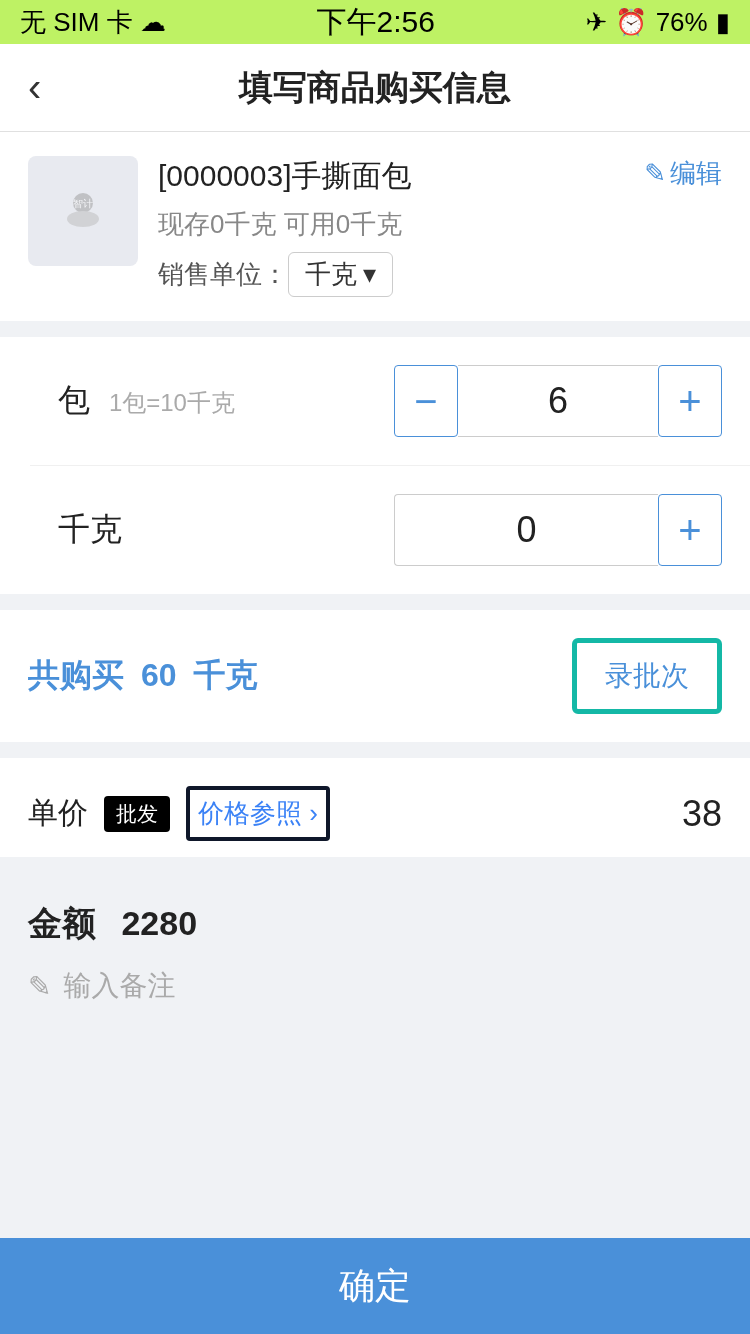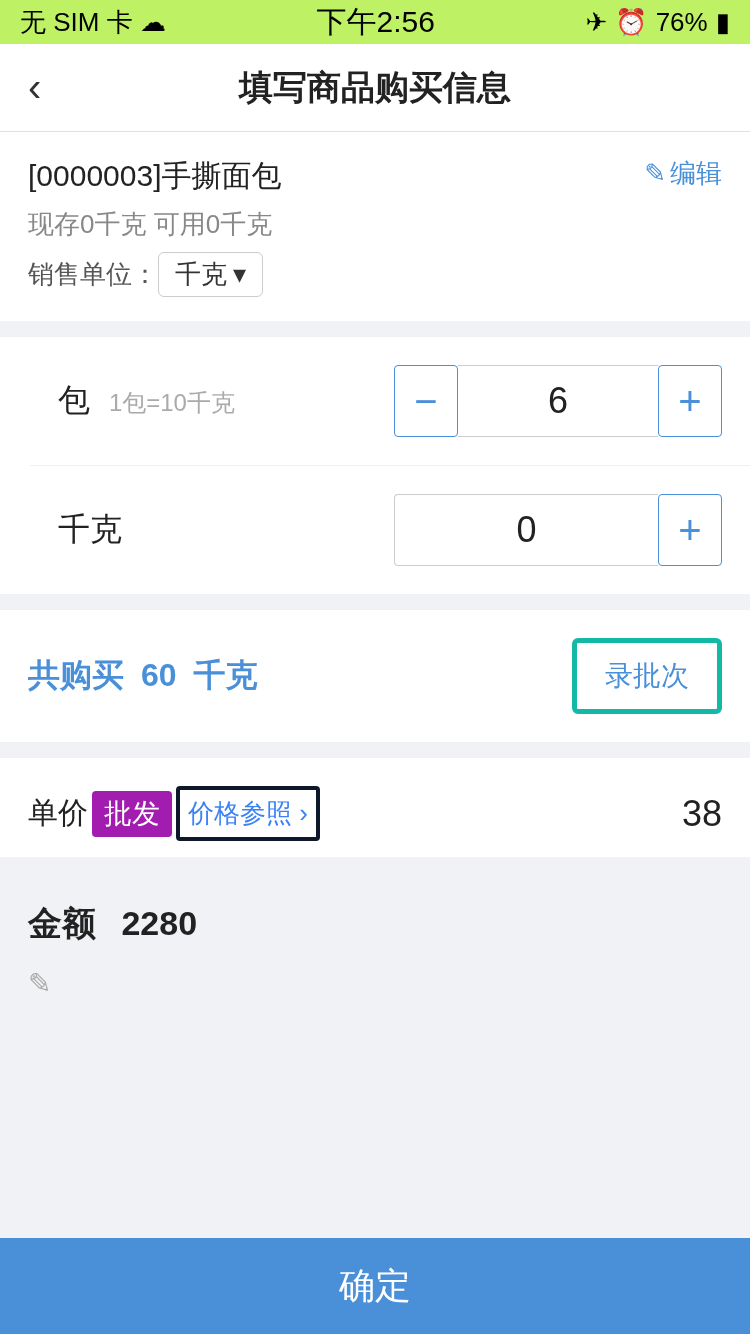--- a/index.html
+++ b/index.html
@@ -184,28 +184,28 @@
 
     
     .price-section {
       background: #fff;
       padding: 28px 28px 16px;
       margin-bottom: 16px;
     }
     .price-row {
       display: flex;
       align-items: center;
-      gap: 4px;
+      gap: 16px;
       margin-bottom: 0;
     }
     .price-label { font-size: 30px; color: #222; }
     .price-tag {
-      background: #a21caf;
+      background: #000000;
       color: #fff;
-      font-size: 28px;
+      font-size: 21px;
       padding: 4px 12px;
       border-radius: 4px;
     }
     .price-ref-btn {
       border: 4px solid #0f172a;
       color: #3b82f6;
       font-size: 26px;
       padding: 6px 8px;
       border-radius: 4px;
       display: flex;
@@ -279,20 +279,27 @@
       <span>▮</span>
     </div>
   </div>
 
   <div class="nav-bar">
     <div class="nav-back">‹</div>
     <div class="nav-title">填写商品购买信息</div>
   </div>
 
   <div class="product-card">
+    <div class="product-thumb">
+      <svg viewBox="0 0 60 60" fill="none">
+        <circle cx="30" cy="22" r="10" fill="#999"></circle>
+        <ellipse cx="30" cy="38" rx="16" ry="8" fill="#bbb"></ellipse>
+        <text x="30" y="26" text-anchor="middle" font-size="10" fill="white">智计</text>
+      </svg>
+    </div>
     <div class="product-info">
       <div class="product-name">[0000003]手撕面包</div>
       <div class="product-stock">现存0千克  可用0千克</div>
       <div class="product-unit">
         <span>销售单位：</span>
         <div class="unit-select">
           <span>千克</span>
           <span>▾</span>
         </div>
       </div>
@@ -344,19 +351,20 @@
     </div>
   </div>
 
   <div class="amount-section">
     <div class="amount-row">
       <span>金额</span>
       <span style="margin-left: 16px;">2280</span>
     </div>
     <div class="remark-row">
       <span>✎</span>
+      <span>输入备注</span>
     </div>
   </div>
 
   <div class="spacer"></div>
 </div>
 
 <div class="confirm-btn">确定</div>
 
 </body></html>

